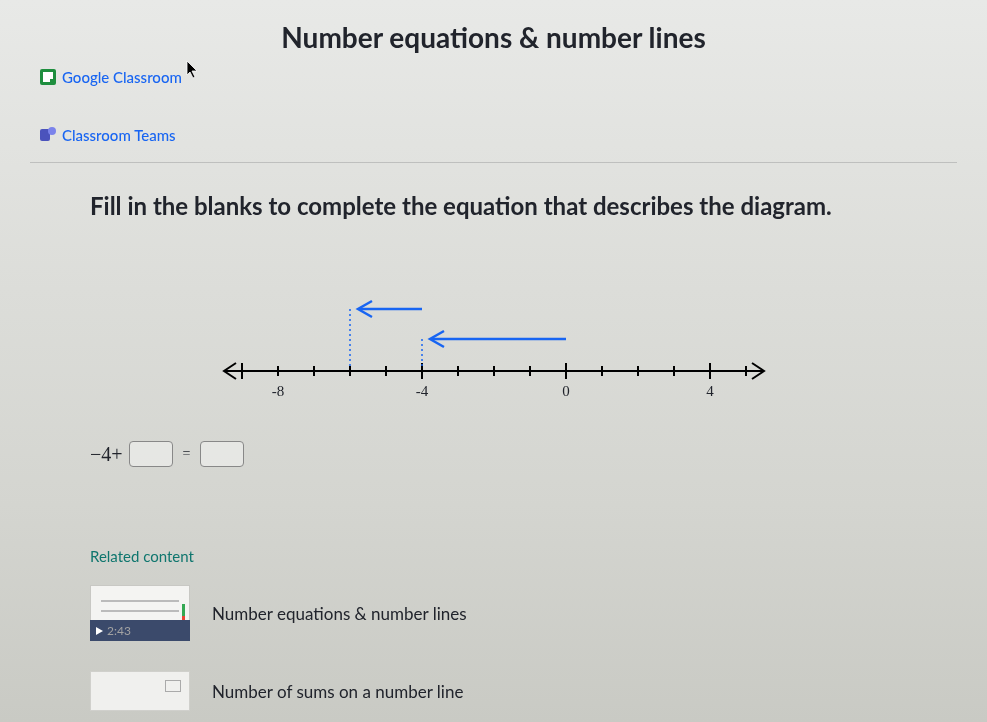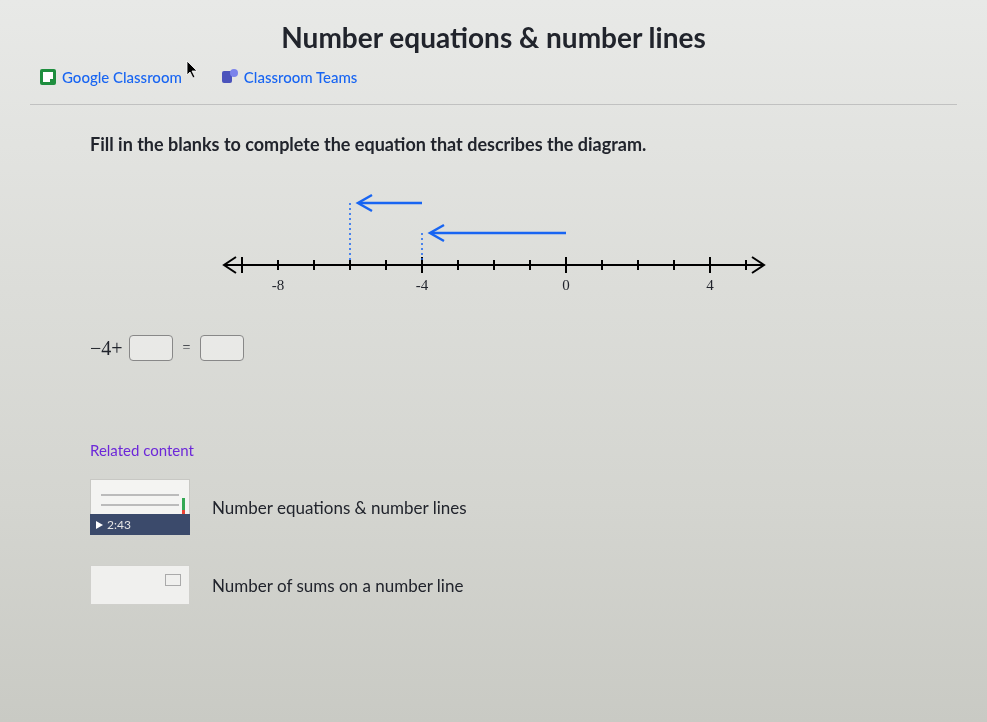--- a/index.html
+++ b/index.html
@@ -20,20 +20,21 @@
     font-size: 28px;
     font-weight: 700;
     color: #21242c;
     margin-bottom: 14px;
   }
   .share-row {
     display: flex;
     justify-content: flex-start;
     gap: 40px;
     font-size: 15px;
+    flex-direction: column;
   }
   .share-link {
     display: flex;
     align-items: center;
     gap: 6px;
     color: #1865f2;
     cursor: pointer;
     font-weight: 500;
   }
   .icon-box {
@@ -48,24 +49,24 @@
   .teams-icon::after { content:""; position:absolute; width:8px; height:8px; background:#7b83eb; border-radius:50%; top:0; left:8px;}
   .divider {
     height: 1px;
     background: rgba(33,36,44,0.18);
     margin: 0 30px 28px 30px;
   }
   .content {
     padding: 0 90px;
   }
   .instruction {
-    font-size: 18px;
+    font-size: 24px;
     font-weight: 700;
     color: #21242c;
-    margin-bottom: 20px;
+    margin-bottom: 61px;
   }
   .diagram {
     position: relative;
     height: 140px;
     width: 560px;
     margin: 0 auto 20px auto;
   }
   .equation {
     display: flex;
     align-items: center;
@@ -80,21 +81,21 @@
     height: 26px;
     border: 1px solid #888;
     border-radius: 4px;
     background: rgba(255,255,255,0.4);
     text-align: center;
     font-size: 16px;
   }
   .eqsign { font-size: 14px; margin: 0 4px;}
   .related-heading {
     font-size: 15px;
-    color: #6d28d9;
+    color: #0f766e;
     margin-bottom: 20px;
   }
   .related-item {
     display: flex;
     align-items: center;
     gap: 22px;
     margin-bottom: 30px;
   }
   .thumb {
     width: 100px;
@@ -108,21 +109,21 @@
     content:""; position:absolute; left:10px; right:10px; height:2px; background:#bbb;
   }
   .thumb-lines::before { top:14px; }
   .thumb-lines::after { top:24px; }
   .marker-g { position:absolute; right:4px; top:18px; width:3px; height:12px; background:#34a853;}
   .marker-r { position:absolute; right:4px; top:30px; width:3px; height:6px; background:#ea4335;}
   .duration-badge {
     position: absolute;
     bottom: -1px; left: -1px; right: -1px;
     background: #3b4a6b;
-    color: #e5e5e5;
+    color: #a3a3a3;
     font-size: 12px;
     padding: 3px 6px;
     display: flex;
     align-items: center;
     gap: 4px;
   }
   .play-tri {
     width: 0; height: 0;
     border-left: 7px solid #fff;
     border-top: 4px solid transparent;

